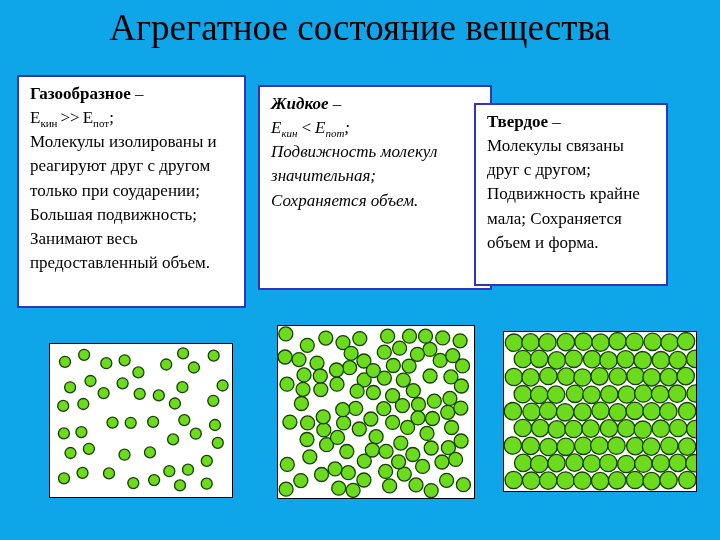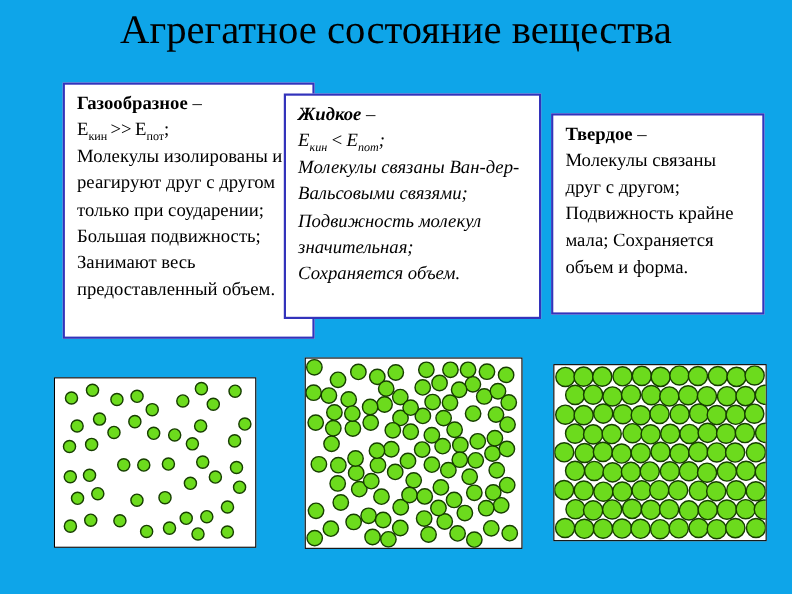--- a/index.html
+++ b/index.html
@@ -10,54 +10,53 @@
   .title{
     position:absolute;top:8px;left:0;width:720px;text-align:center;
     font-size:37px;line-height:1.1;white-space:nowrap;
   }
   .info-box{
     position:absolute;box-sizing:border-box;border:2px solid #3333BB;
     background:#fff;font-size:17px;line-height:1.42;padding:5px 11px;
   }
   .box-gas{left:17px;top:75px;width:229px;height:233px;}
   .box-liquid{left:258px;top:85px;width:234px;height:205px;}
-  .box-solid{left:501px;top:103px;width:194px;height:183px;}
+  .box-solid{left:474px;top:103px;width:194px;height:183px;}
   .heading{font-weight:bold;}
   .formula{white-space:nowrap;}
   .formula sub{font-size:11px;line-height:0;}
   .formula .op{padding:0 3px;}
   .desc > div{margin:0;}
   .diagram{
     position:absolute;box-sizing:border-box;border:1px solid #000;background:#fff;
   }
   #diagram-gas{left:49px;top:343px;width:184px;height:155px;}
   #diagram-liquid{left:277px;top:325px;width:198px;height:174px;}
   #diagram-solid{left:503px;top:331px;width:194px;height:161px;}
   .diagram svg{display:block;}
 </style>
 </head>
 <body>
 
 <div class="slide">
 
   <div class="title">Агрегатное состояние вещества</div>
 
-  <section class="info-box box-gas" style="border-color: rgb(51, 51, 187); margin-left: 40px;">
+  <section class="info-box box-gas" style="border-color: rgb(51, 51, 187);">
     <div><span class="heading">Газообразное</span> <span>–</span></div>
     <div class="formula"><span>Е</span><sub>кин</sub><span class="op">&gt;&gt;</span><span>Е</span><sub>пот</sub><span>;</span></div>
     <div class="desc">
         <div>Молекулы изолированы и реагируют друг с другом только при соударении; Большая подвижность; Занимают весь предоставленный объем.</div>
       </div>
   </section>
 
   <section class="info-box box-liquid" style="border-color: rgb(51, 51, 187); font-style: italic;">
     <div><span class="heading">Жидкое</span> <span>–</span></div>
     <div class="formula"><span>Е</span><sub>кин</sub><span class="op">&lt;</span><span>Е</span><sub>пот</sub><span>;</span></div>
     <div class="desc">
-        <div>Молекулы связаны Ван-дер-Вальсовыми связями;</div>
         <div>Подвижность молекул значительная;</div>
         <div>Сохраняется объем.</div>
       </div>
   </section>
 
   <section class="info-box box-solid" style="border-color: rgb(51, 51, 187);">
     <div><span class="heading">Твердое</span> <span>–</span></div>
     <div class="desc">
         <div>Молекулы связаны друг с другом; Подвижность крайне мала; Сохраняется объем и форма.</div>
       </div>

